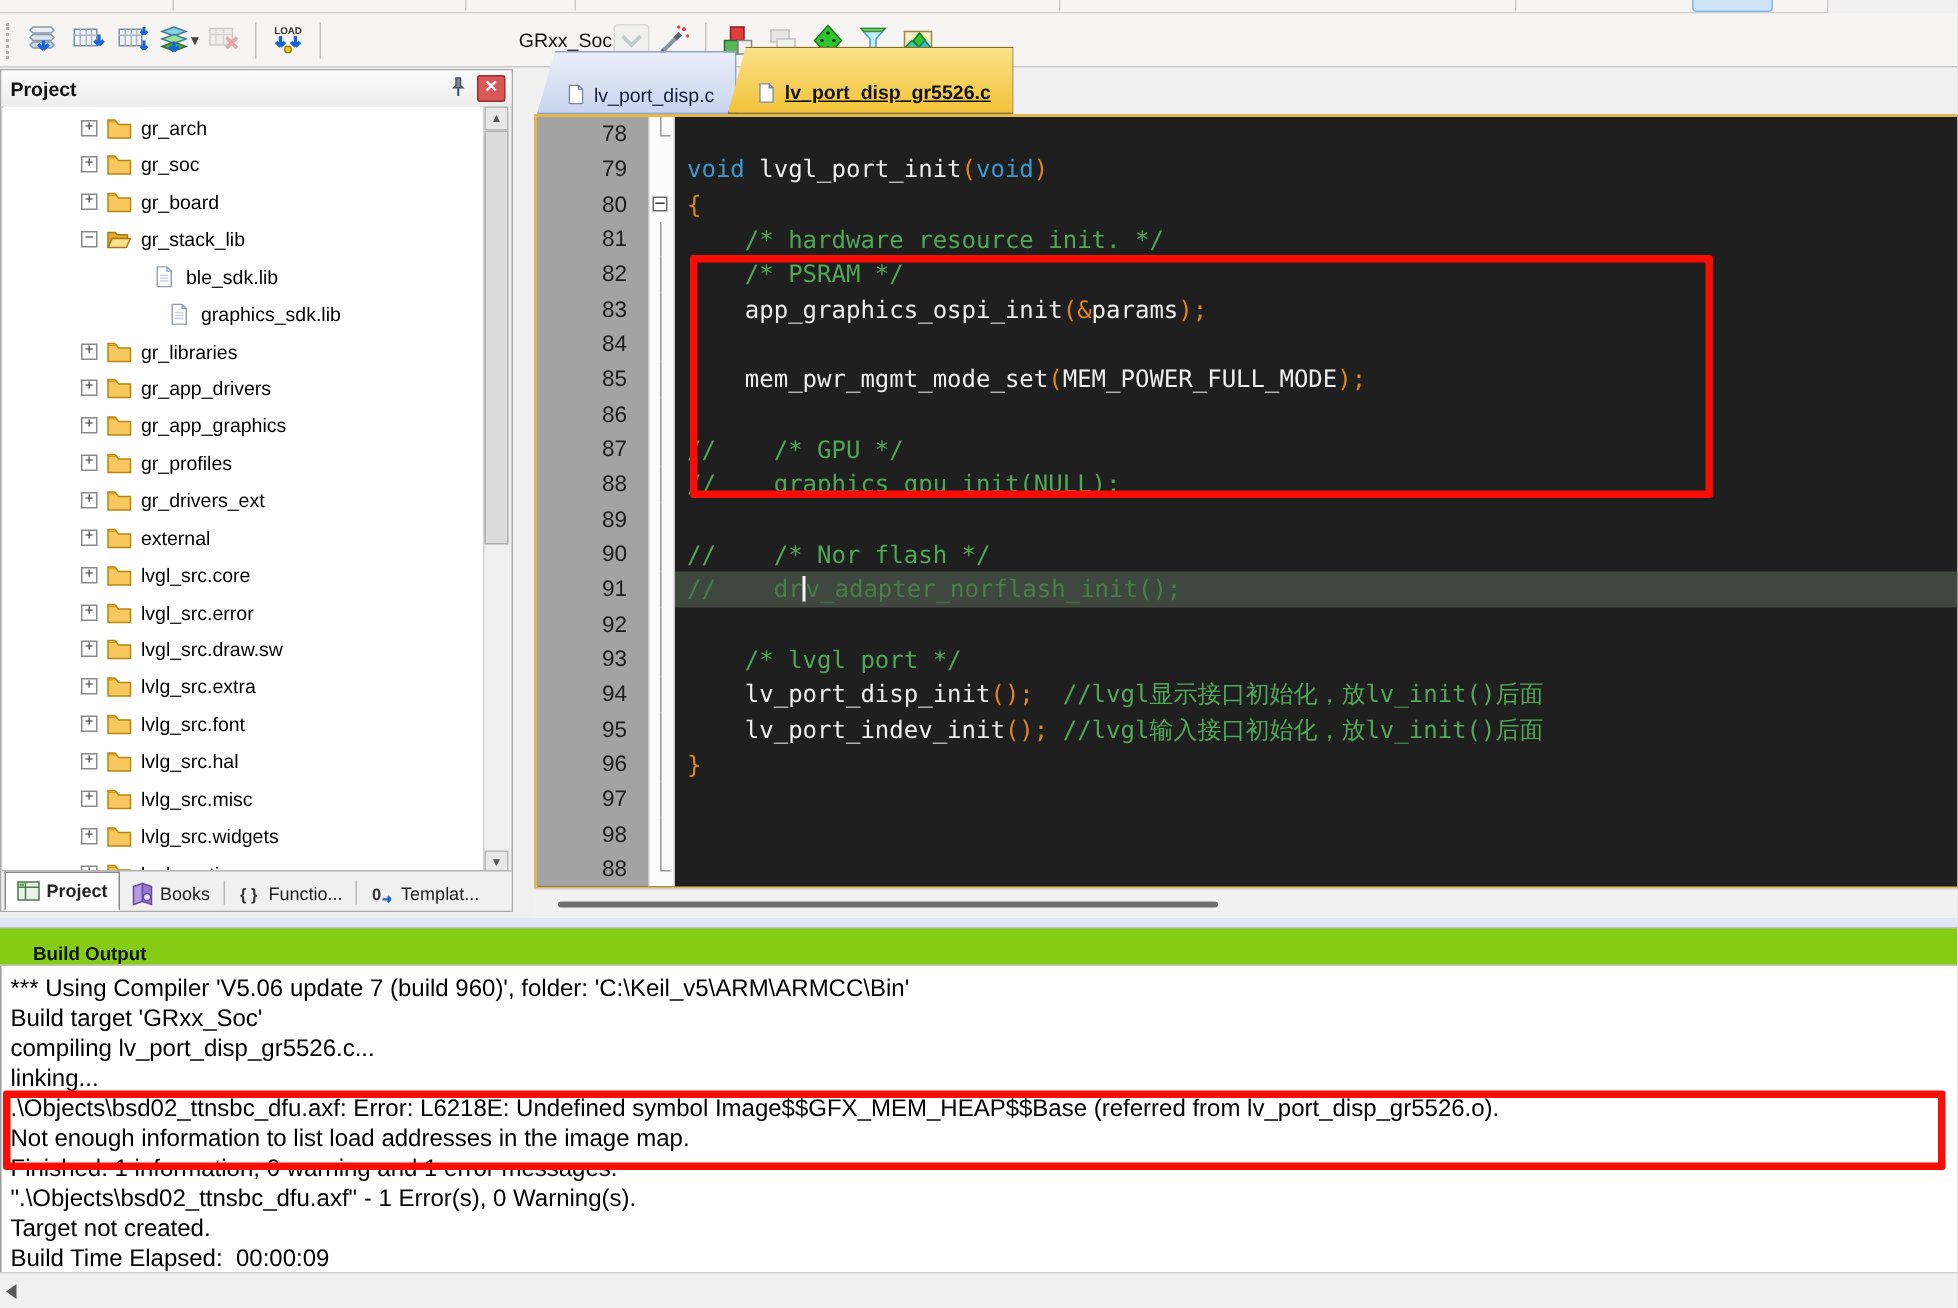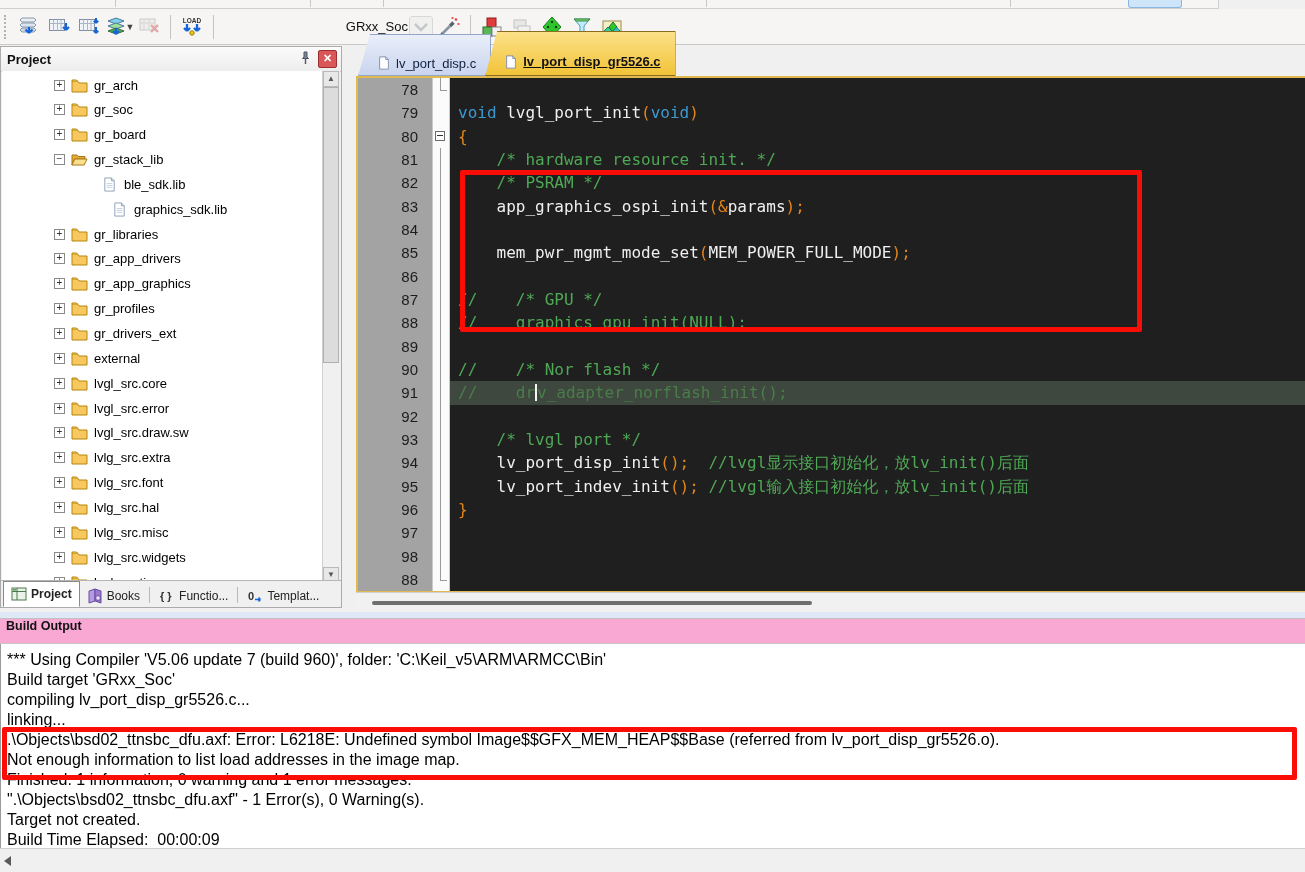--- a/index.html
+++ b/index.html
@@ -82,23 +82,23 @@
   .code{flex:1;position:relative;overflow:hidden;font-family:"DejaVu Sans Mono",monospace;font-size:16px;}
   .cl{height:23.34px;line-height:23.34px;white-space:pre;padding-left:8px;}
   .cl.hl{background:var(--cur-line);}
   .tok-k{color:var(--syn-k);} .tok-t{color:var(--syn-t);} .tok-p{color:var(--syn-p);}
   .tok-c{color:var(--syn-c);} .tok-cd{color:var(--syn-cd);}
   .caret{display:inline-block;width:2px;height:17px;background:#f5f5f5;vertical-align:-3px;}
   .ed-hscroll{position:absolute;left:4px;right:0;bottom:0;height:19px;background:#f1f1f1;border-top:1px solid #cfcfcf;}
   .ed-hthumb{position:absolute;left:16px;top:8px;width:440px;height:4px;background:#6e6e6e;border-radius:2px;cursor:pointer;}
   
   .splitter{position:absolute;left:0;top:612px;width:1305px;height:6px;background:#dfe8f6;cursor:row-resize;}
-  .bo-header{position:absolute;left:0;top:618px;width:1305px;height:26px;background:#f9a8d4;
-             border-top:1px solid #c0c0c0;border-bottom:1px solid #c6c6c6;display:flex;align-items:flex-start;
-             font-size:12.5px;font-weight:600;color:#111;padding-left:6px;box-sizing:border-box;}
+  .bo-header{position:absolute;left:0;top:618px;width:1305px;height:26px;background:#84cc16;
+             border-top:1px solid #c0c0c0;border-bottom:1px solid #c6c6c6;display:flex;align-items:flex-end;
+             font-size:12.5px;font-weight:600;color:#111;padding-left:22px;box-sizing:border-box;}
   .bo-body{position:absolute;left:0;top:644px;width:1305px;height:204px;background:#ffffff;
            border-left:1px solid #9a9a9a;box-sizing:border-box;overflow:hidden;cursor:text;}
   .bo-line{white-space:pre;font-family:Liberation Sans, sans-serif;font-size:16px;line-height:20px;color:#000;padding-left:6px;}
   .bo-body .pad{height:6px;}
   .bo-hscroll{position:absolute;left:0;top:848px;width:1305px;height:24px;background:#f0f0f0;border-top:1px solid #cfcfcf;}
   .left-arrow{position:absolute;left:4px;top:7px;width:0;height:0;border-top:5px solid transparent;
               border-bottom:5px solid transparent;border-right:7px solid #5a5a5a;cursor:pointer;}
   
   .anno{position:absolute;border:5px solid var(--anno-red);border-radius:2px;z-index:50;pointer-events:none;}
 </style>

